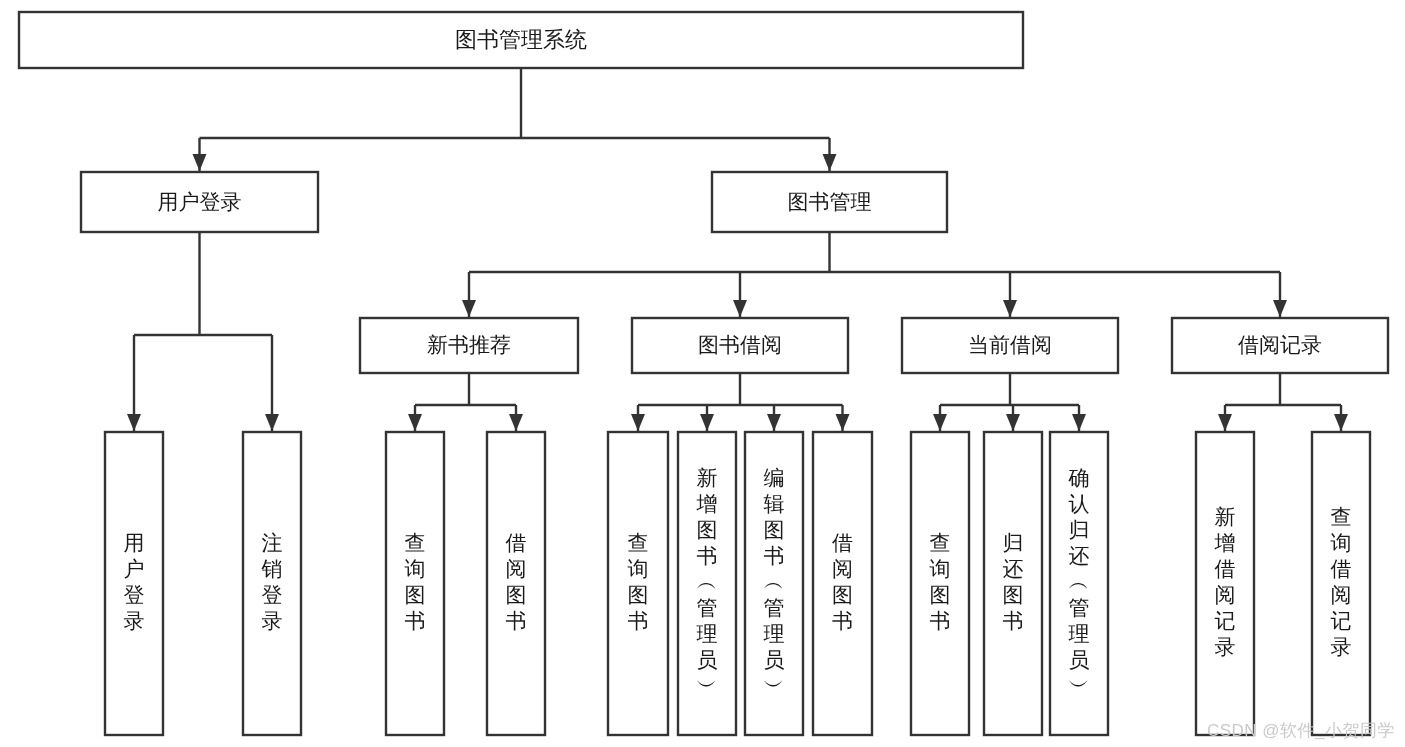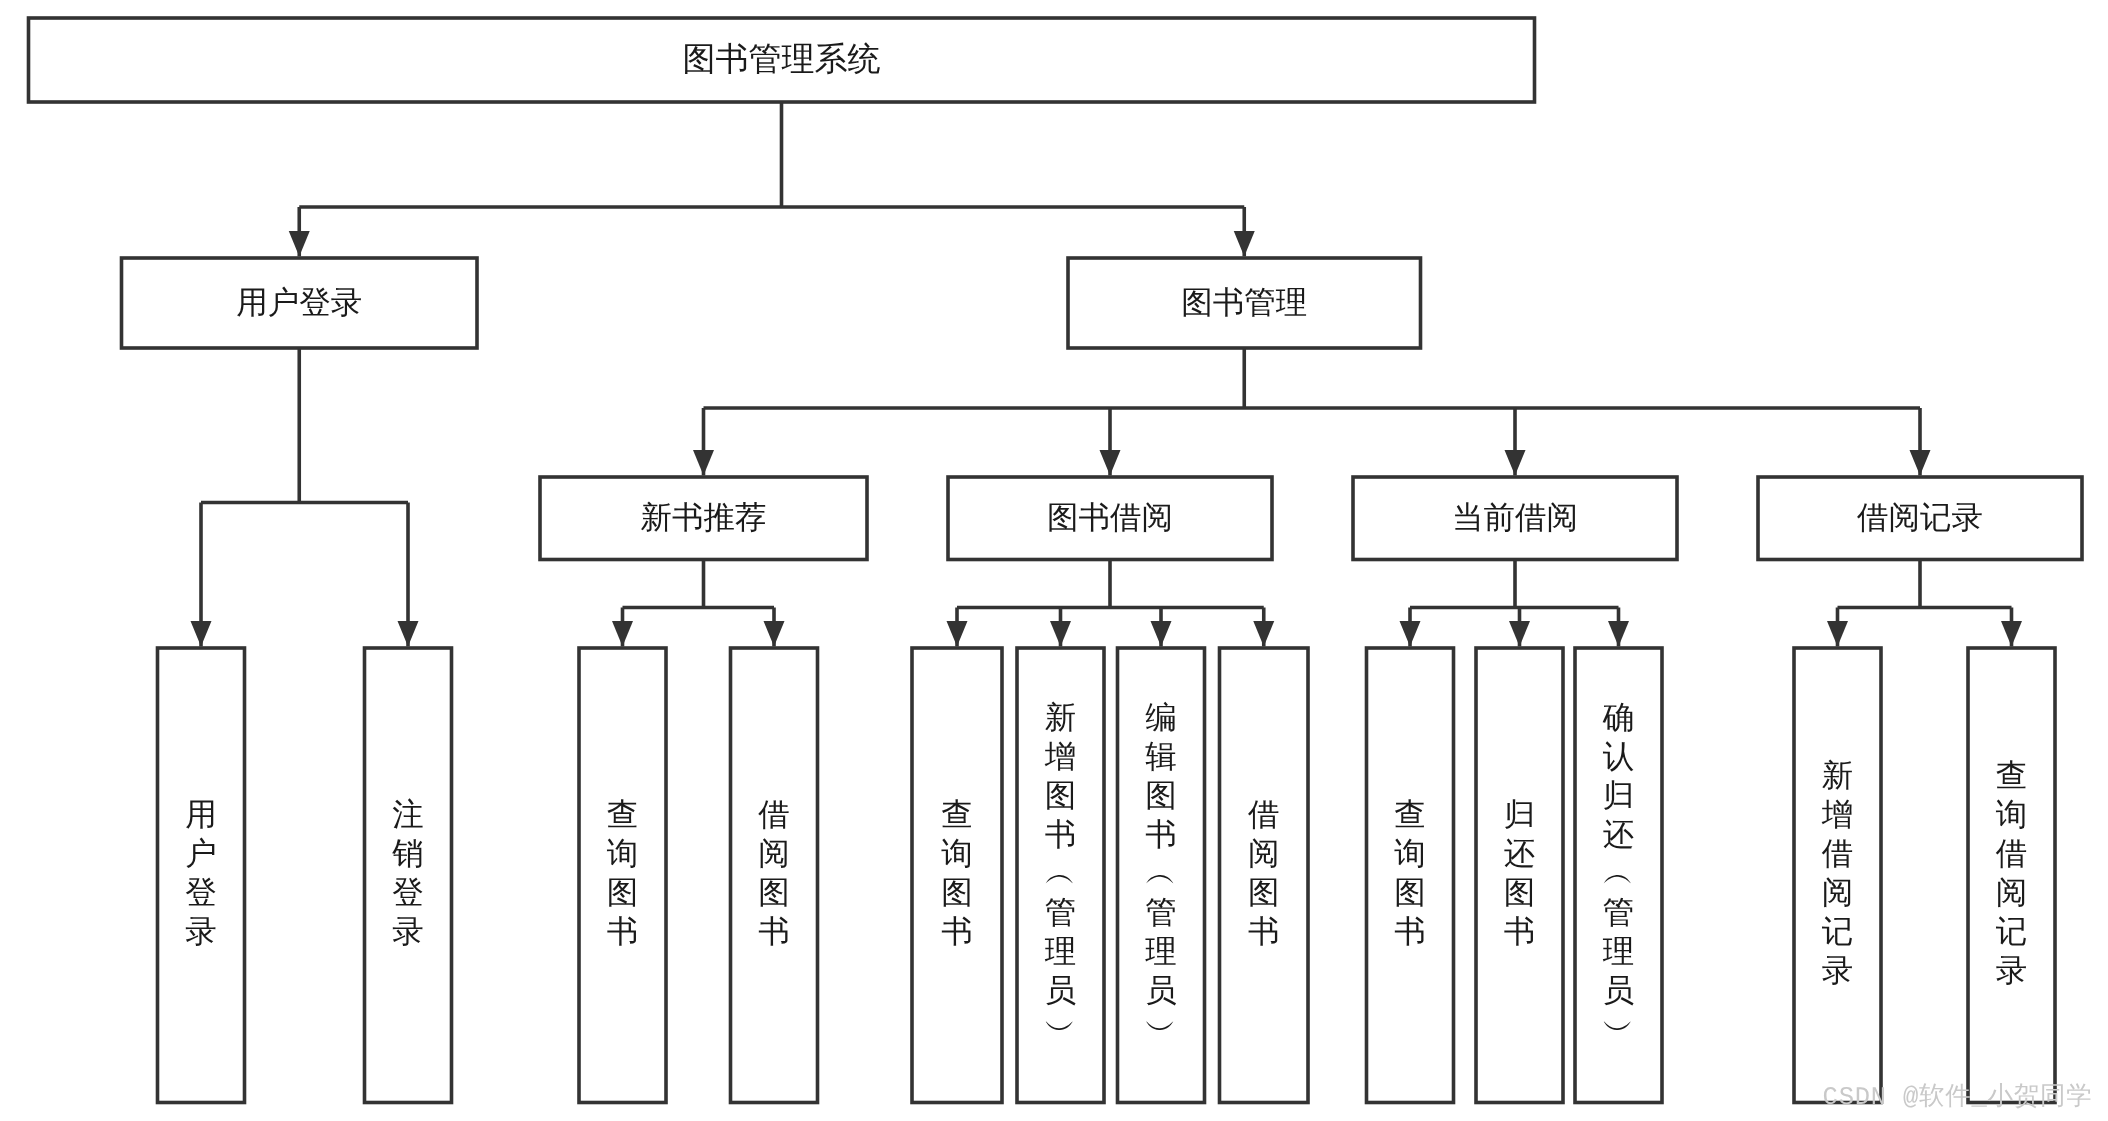--- a/index.html
+++ b/index.html
@@ -37,21 +37,21 @@
     stroke-width:2.4;
     fill:none;
     stroke-linecap:butt;
   }
   .arrow-head{ fill:#333333; stroke:none; }
   .watermark-text{
     position:absolute;
     right:10px;bottom:5px;
     color:#c9c9c9;
     font-size:17px;
-    font-family:Liberation Mono, monospace;
+    font-family:Liberation Sans, sans-serif;
     white-space:nowrap;
     user-select:none;
     letter-spacing:0.5px;
     margin-top:16px;
   }
 </style>
 </head>
 <body>
 
 <svg id="diagram-canvas" viewBox="0 0 1405 747" xmlns="http://www.w3.org/2000/svg">

